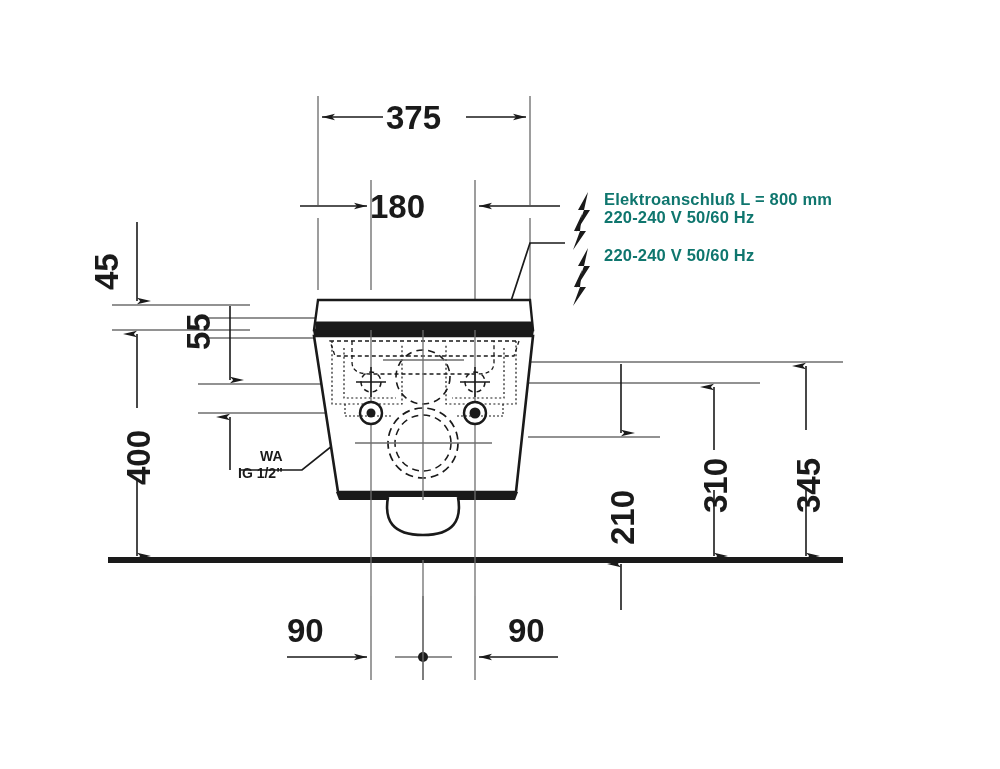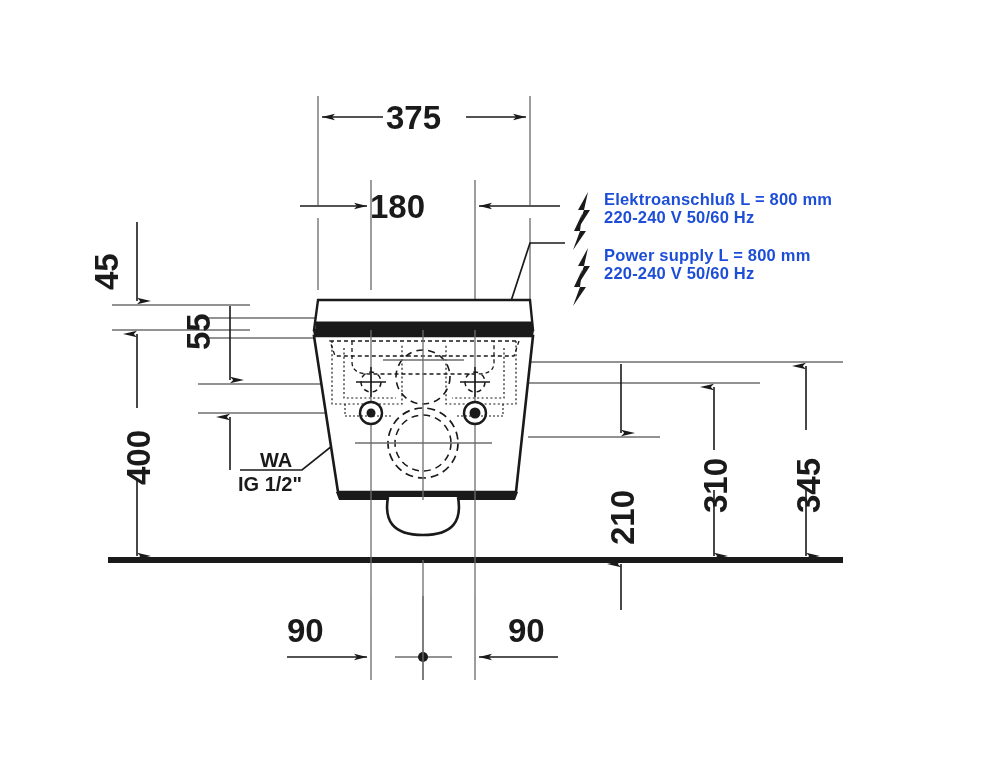--- a/index.html
+++ b/index.html
@@ -9,32 +9,32 @@
     font-family:"Liberation Sans", sans-serif;
     overflow:hidden;
     position:relative;
   }
   #stage{position:absolute;left:0;top:0;width:1000px;height:769px;}
   svg.layer{position:absolute;left:0;top:0;width:1000px;height:769px;}
   .elec-block{
     position:absolute;
     font-family:"Liberation Sans", sans-serif;
     font-weight:bold;
-    color:#1d4ed8;
+    color:#0f766e;
     white-space:nowrap;
     line-height:1.12;
     letter-spacing:0.2px;
   }
   .elec-line{display:block;font-size:16.5px;}
   .wa-block{
     position:absolute;
     font-family:"Liberation Sans", sans-serif;
     font-weight:bold;
     color:#1a1a1a;
-    font-size:20px;
+    font-size:14px;
     line-height:1.2;
     white-space:nowrap;
   }
   .vlabel{
     position:absolute;
     font-family:"Liberation Sans", sans-serif;
     font-weight:bold;
     color:#1a1a1a;
     white-space:nowrap;
     transform-origin:left top;
@@ -255,17 +255,16 @@
       <path d="M582,270 L574,287 L580,287 L573,306 L586,287 L580,287 Z"></path>
     </g>
   </svg>
 
   <div class="elec-block" style="left:604px;top:190px;">
     <span class="elec-line">Elektroanschluß L = 800 mm</span>
     <span class="elec-line">220-240 V  50/60 Hz</span>
   </div>
 
   <div class="elec-block" style="left:604px;top:246px;">
-    <span class="elec-line">Power supply L = 800 mm</span>
     <span class="elec-line">220-240 V  50/60 Hz</span>
   </div>
 
 </div>
 
 </body></html>

